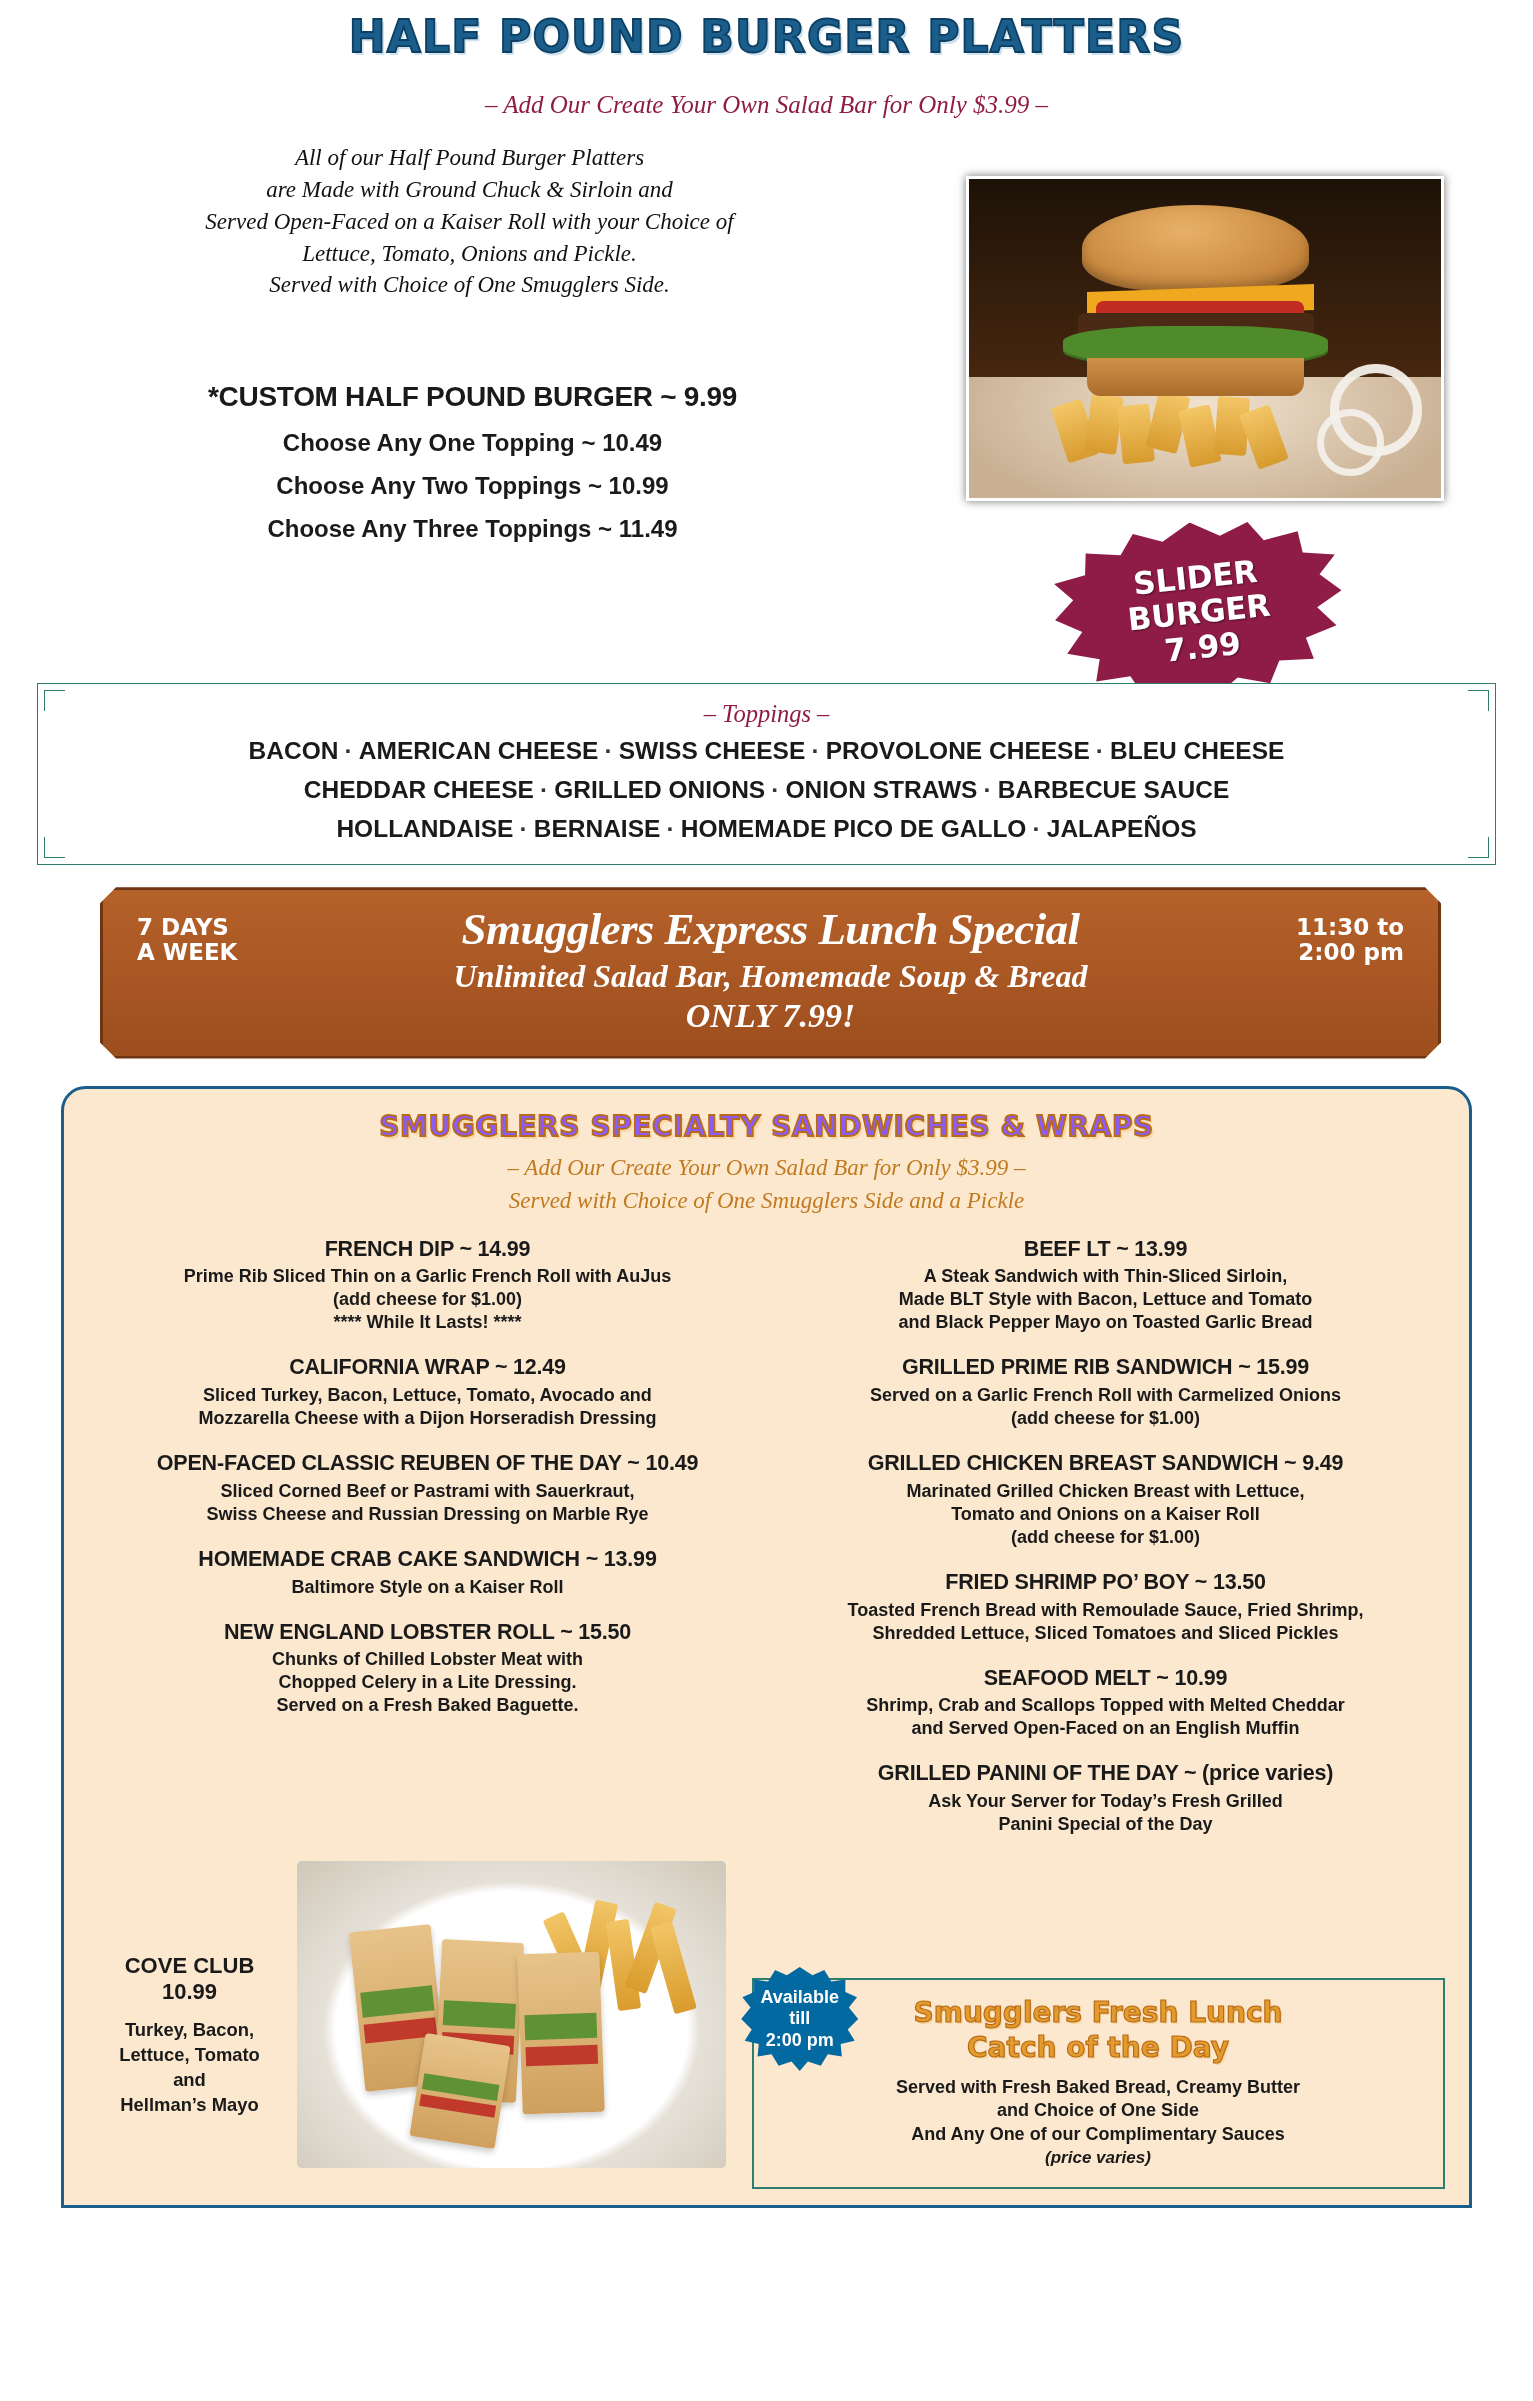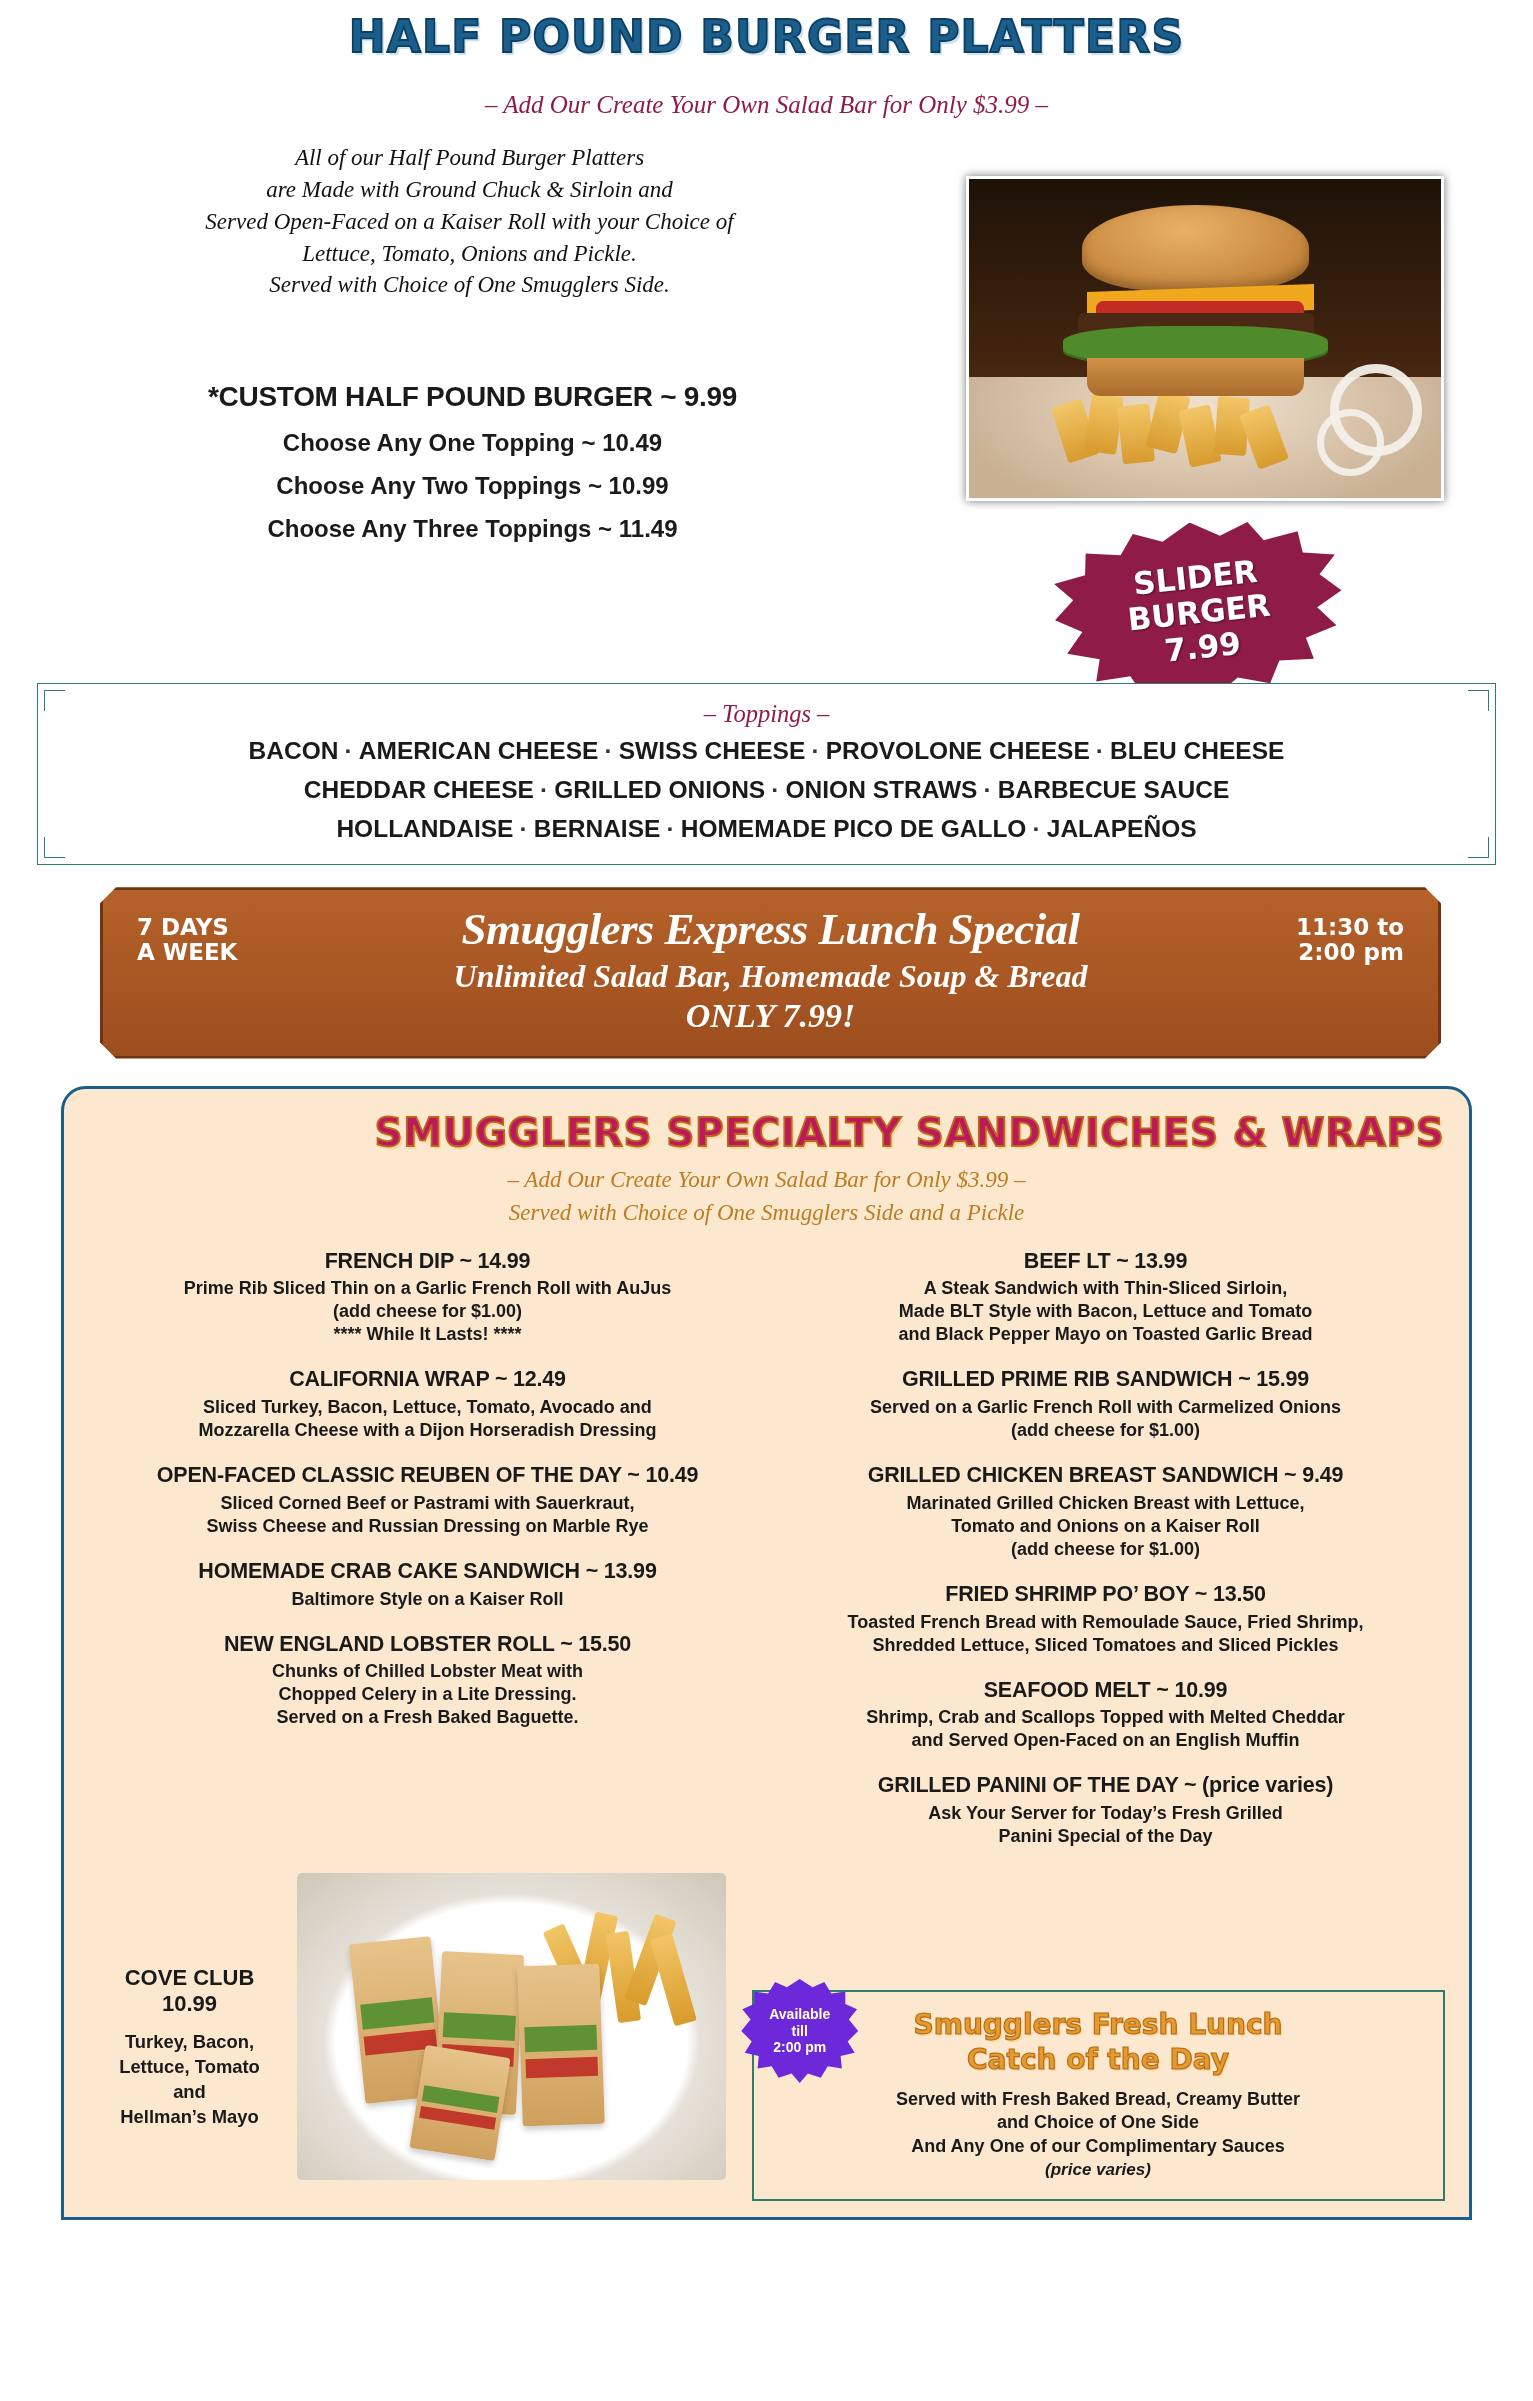--- a/index.html
+++ b/index.html
@@ -181,21 +181,21 @@
     padding: 21px 24.5px 37px 24.5px;
     min-height: 712px;
     overflow: hidden;
   }
   .watermark {
     position:absolute; right: 80px; bottom: 24.5px;
     font-family:"Liberation Serif", serif; font-size: 202px; color: rgba(190,170,140,.22);
     letter-spacing: 11px; pointer-events:none; user-select:none;
   }
   .sand-title {
-    text-align:right; font-size:39px; font-weight:800; color:#be185d;
+    text-align:center; font-size:28px; font-weight:800; color:#8b5cf6;
     -webkit-text-stroke: 1.8px #b96a16;
     text-shadow: 2.5px 2.5px 0 #f7d9a8;
     font-family:"DejaVu Sans", sans-serif;
     letter-spacing:0.6px;
   }
   .sand-sub {
     text-align:center; font-family:"Liberation Serif", serif; font-style:italic;
     font-size:23px; color:#c07a1f; margin-top:9.8px; line-height:1.35;
   }
   .cols { display:flex; margin-top:21px; position:relative; z-index:2; }
@@ -228,21 +228,21 @@
     text-align:center;
   }
   .catch-title {
     font-family:"DejaVu Sans", sans-serif; font-weight:800; font-size:28px; color:#e49b2e;
     -webkit-text-stroke: 1.2px #b96a16; text-shadow:1.8px 1.8px 0 #f7d9a8; line-height:1.22;
   }
   .catch-desc { font-size:18px; font-weight:bold; line-height:1.3; margin-top:11px; }
   .catch-pv { font-size:17px; font-style:italic; font-weight:bold; margin-top:2.5px; }
   .avail-badge {
     position:absolute; left:-12.3px; top:-13.5px; width:117px; height:104px;
-    background:#6d28d9; color:#fff; font-weight:bold; font-size:14px; line-height:1.2;
+    background:#0369a1; color:#fff; font-weight:bold; font-size:18px; line-height:1.2;
     display:flex; flex-direction:column; justify-content:center; align-items:center;
     clip-path: polygon(50% 0%, 61% 8%, 71% 3%, 77% 14%, 89% 12%, 89% 24%, 99% 29%, 92% 39%, 100% 50%, 91% 60%, 97% 71%, 85% 74%, 86% 86%, 74% 84%, 68% 95%, 57% 91%, 50% 100%, 43% 91%, 32% 95%, 26% 84%, 14% 86%, 15% 74%, 3% 71%, 9% 60%, 0% 50%, 8% 39%, 1% 29%, 11% 24%, 11% 12%, 23% 14%, 29% 3%, 39% 8%);
     text-align:center;
   }
 </style>
 </head>
 <body>
 
 <div class="page">
 

